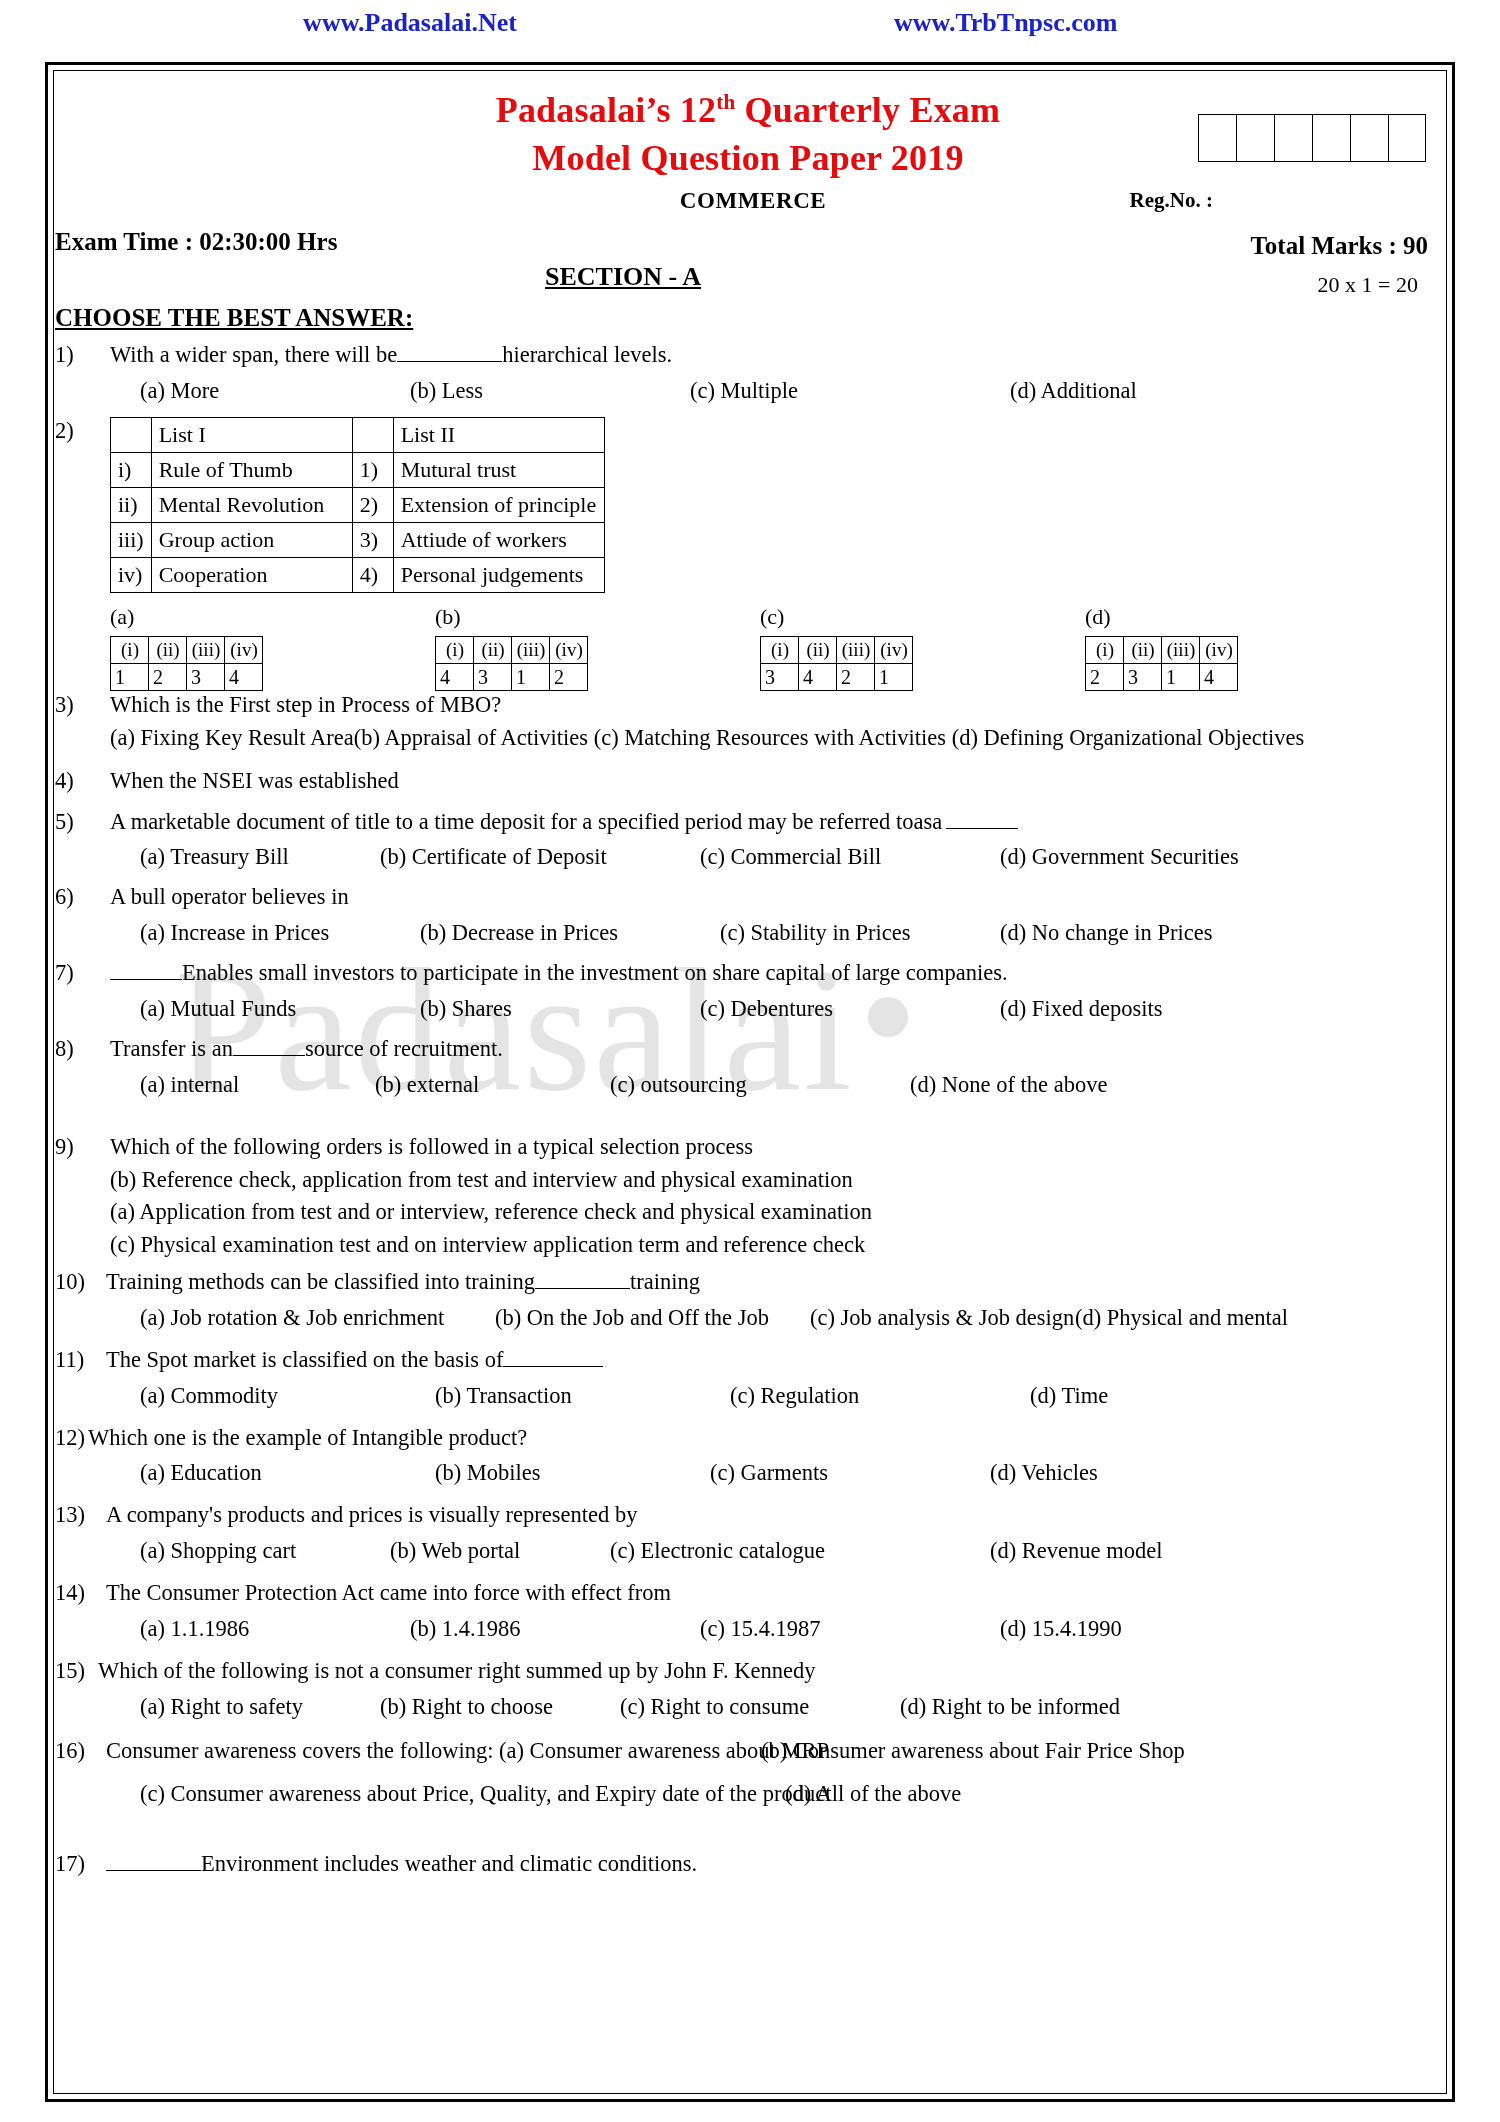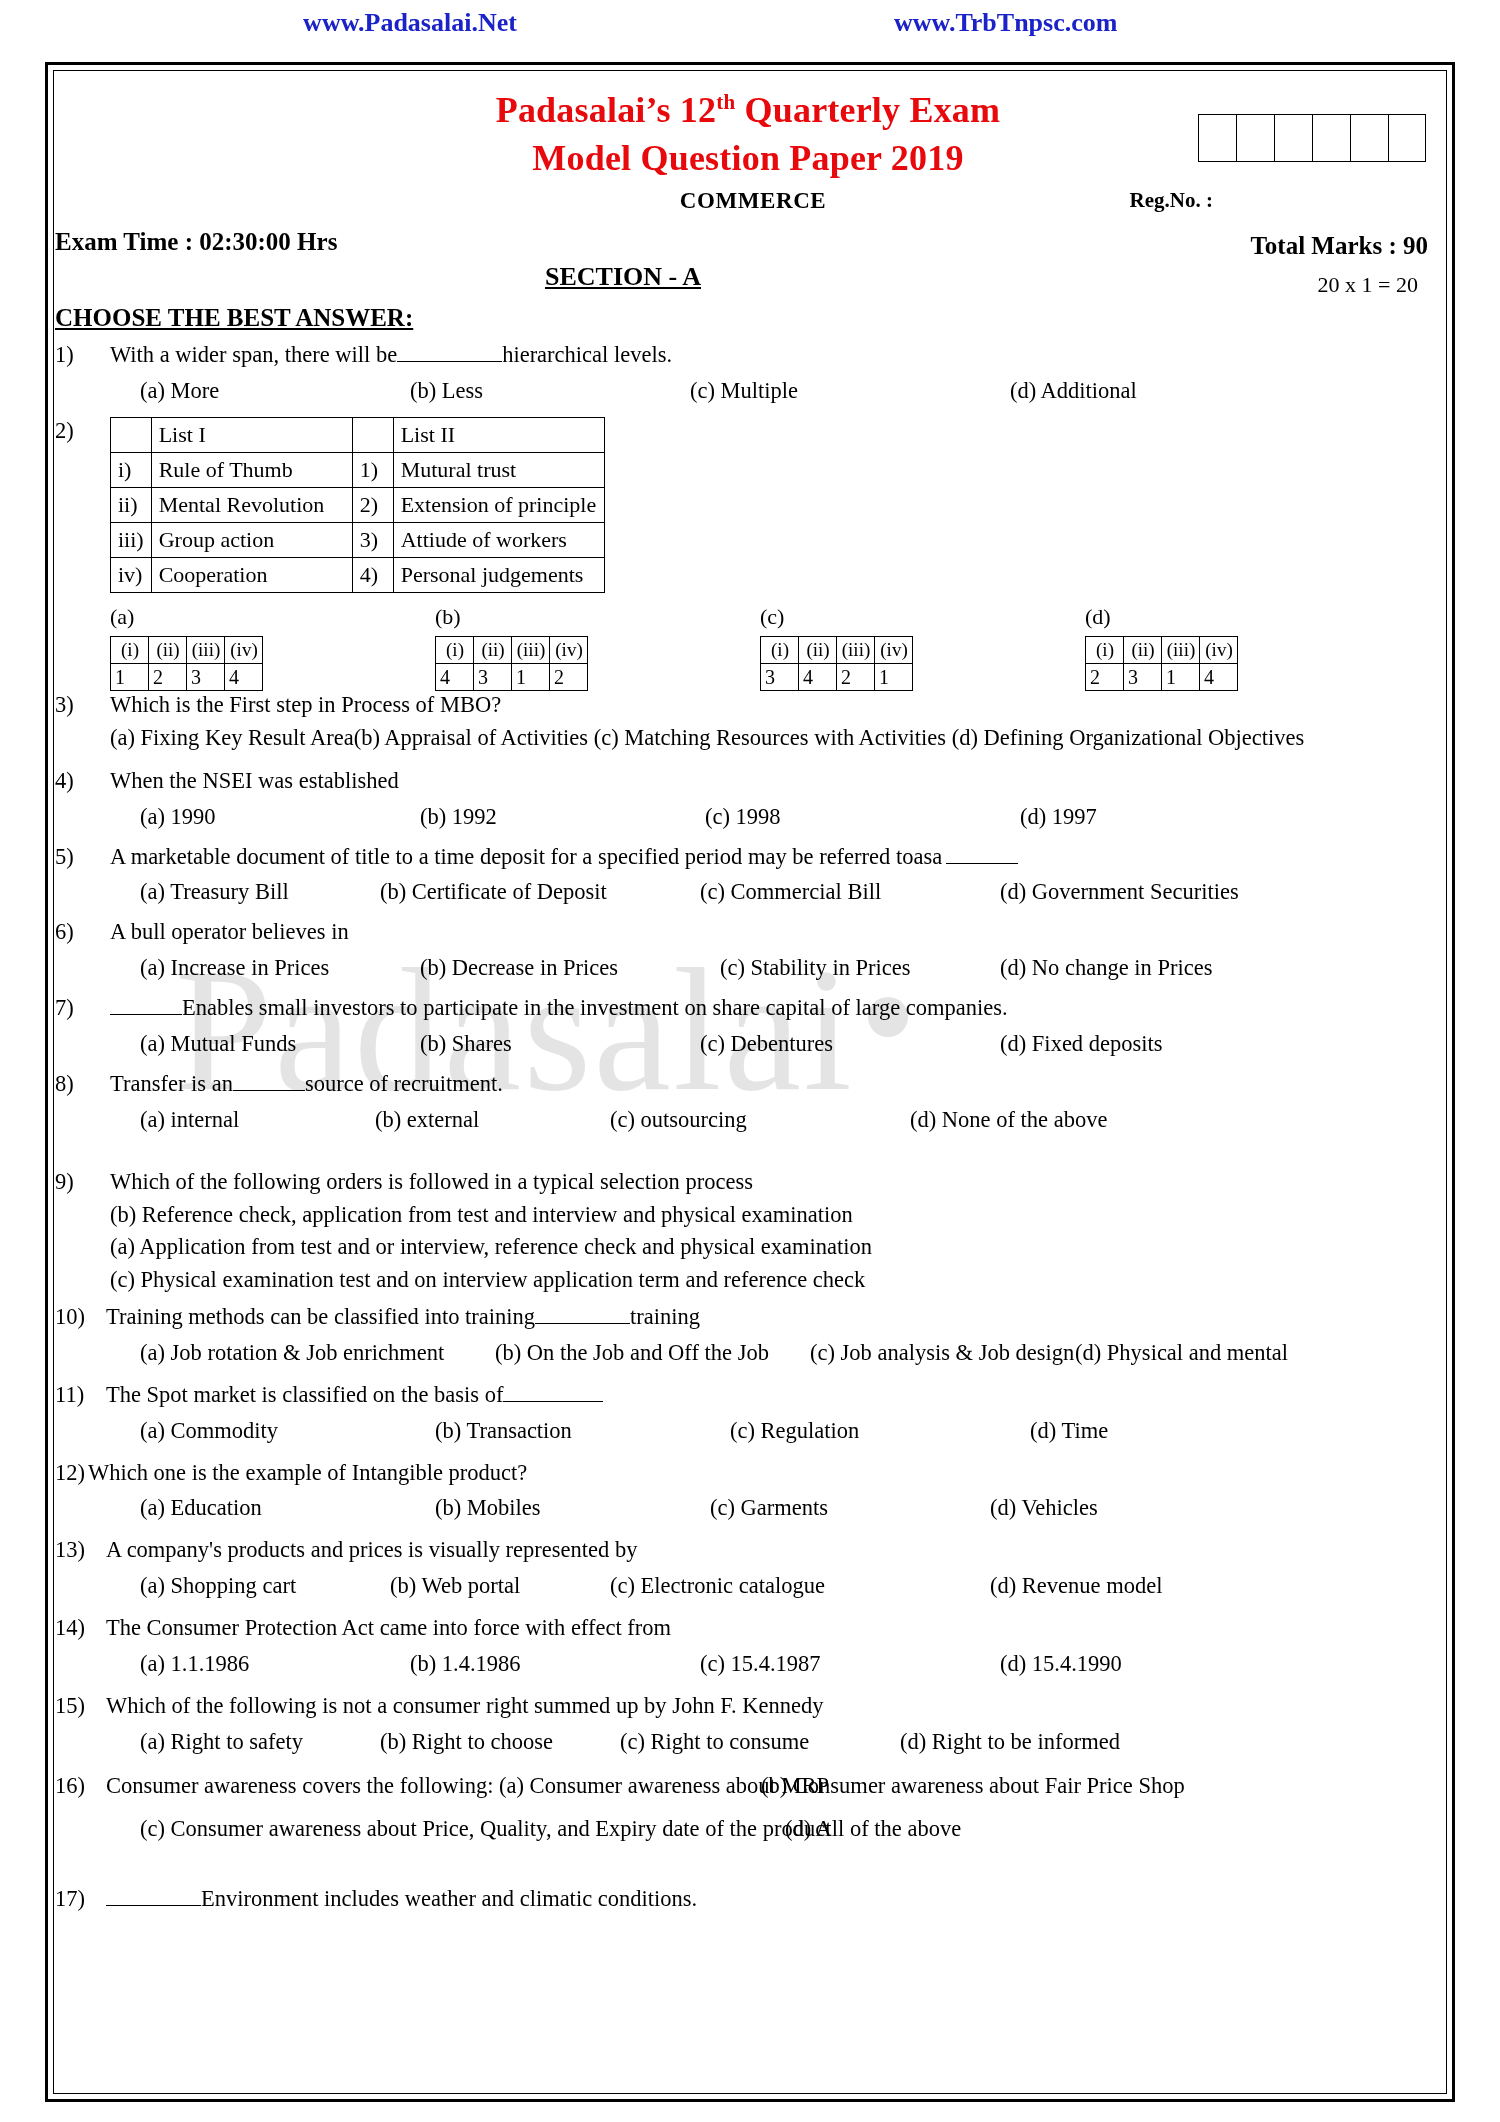--- a/index.html
+++ b/index.html
@@ -463,26 +463,20 @@
 
     <div class="q" style="margin-top:6px">
       <div class="qnum">3)</div>
       <div class="qtext">Which is the First step in Process of MBO?</div>
       <div class="opt-line">(a)  Fixing Key Result Area(b) Appraisal of Activities (c) Matching Resources with Activities (d) Defining Organizational Objectives</div>
     </div>
 
     <div class="q" style="margin-top:14px">
       <div class="qnum">4)</div>
       <div class="qtext">When the NSEI was established</div>
-      <div class="opts">
-        <span style="left:30px">(a)  1990</span>
-        <span style="left:310px">(b) 1992</span>
-        <span style="left:595px">(c) 1998</span>
-        <span style="left:910px">(d) 1997</span>
-      </div>
     </div>
 
     <div class="q" style="margin-top:12px">
       <div class="qnum">5)</div>
       <div class="qtext"><span>A marketable document of title to a time deposit for a specified period may be referred toasa</span><span class="blank-ul" style="width:72px;margin-left:4px"></span></div>
       <div class="opts">
         <span style="left:30px">(a)  Treasury Bill</span>
         <span style="left:270px">(b)  Certificate of Deposit</span>
         <span style="left:590px">(c)  Commercial Bill</span>
         <span style="left:890px">(d) Government Securities</span>
@@ -580,21 +574,21 @@
       <div class="opts">
         <span style="left:30px">(a)  1.1.1986</span>
         <span style="left:300px">(b) 1.4.1986</span>
         <span style="left:590px">(c) 15.4.1987</span>
         <span style="left:890px">(d) 15.4.1990</span>
       </div>
     </div>
 
     <div class="q" style="margin-top:14px">
       <div class="qnum" style="left:-13px;width:48px">15)</div>
-      <div class="qtext" style="margin-left:38px">Which of the following is not a consumer right summed up by John F. Kennedy</div>
+      <div class="qtext" style="margin-left:30px">Which of the following is not a consumer right summed up by John F. Kennedy</div>
       <div class="opts">
         <span style="left:30px">(a)  Right to safety</span>
         <span style="left:270px">(b)  Right to choose</span>
         <span style="left:510px">(c)  Right to consume</span>
         <span style="left:790px">(d) Right to be informed</span>
       </div>
     </div>
 
     <div class="q" style="margin-top:16px">
       <div class="qnum" style="left:-13px;width:48px">16)</div>

